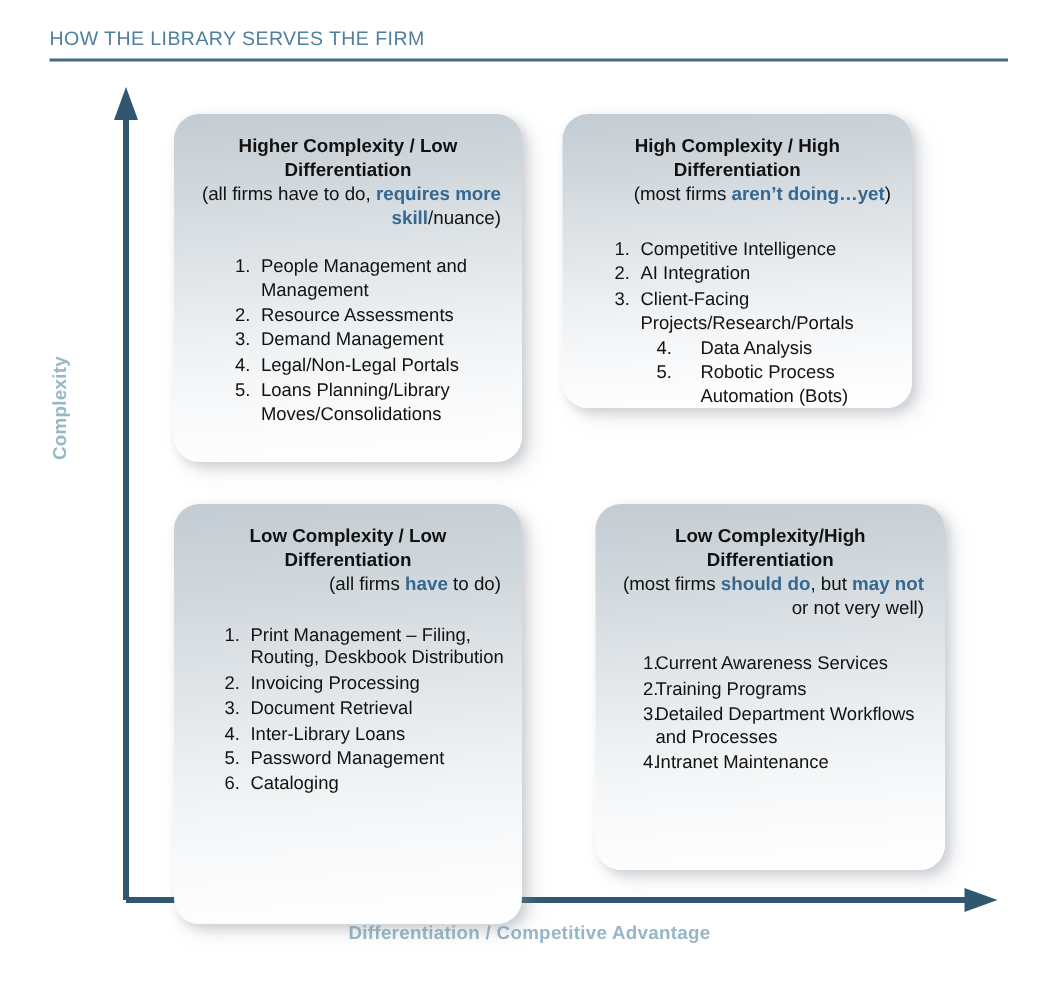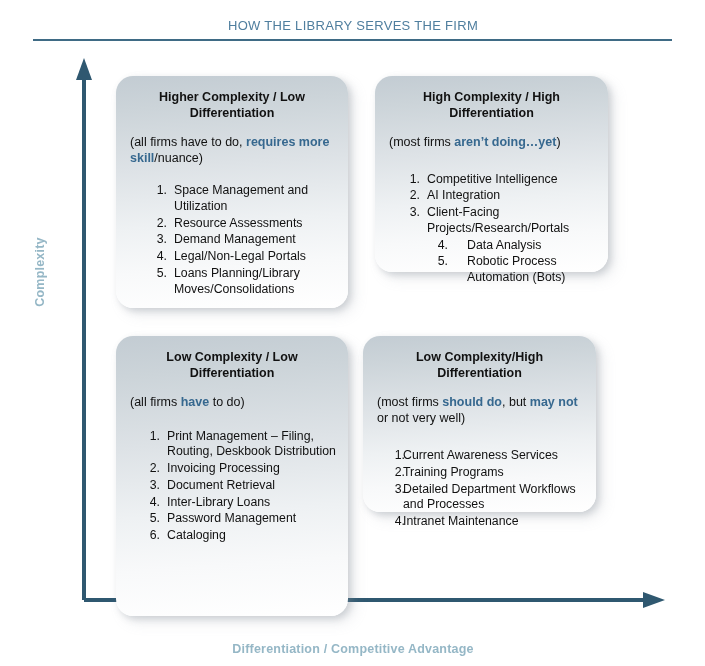--- a/index.html
+++ b/index.html
@@ -23,21 +23,20 @@
     left: 33px;
     top: 18px;
     width: 640px;
   }
   #header-title {
     font-size: 13px;
     letter-spacing: 0.3px;
     color: #4f7e9e;
     font-weight: 400;
     white-space: nowrap;
-    text-align: center;
   }
   #header-rule {
     margin-top: 6px;
     width: 639px;
     height: 2px;
     background: #3f6b85;
   }
 
   
   #axis-layer {
@@ -59,21 +58,21 @@
     transform: rotate(-90deg);
     transform-origin: 30px 30px;
     font-size: 12.5px;
     font-weight: bold;
     color: #95b7c6;
     letter-spacing: 0.2px;
   }
   #x-axis-title {
     position: absolute;
     left: 83px;
-    top: 642px;
+    top: 615px;
     width: 540px;
     text-align: center;
     font-size: 12.5px;
     font-weight: bold;
     color: #95b7c6;
     letter-spacing: 0.2px;
   }
 
   
   .card {
@@ -87,38 +86,38 @@
                 #f8f9fa 80%,
                 #ffffff 100%);
     box-shadow: 3px 3px 7px rgba(120,130,140,0.30),
                 7px 7px 14px rgba(150,158,166,0.16);
     box-sizing: border-box;
     padding: 14px 10px 28px 10px;
   }
   #card-tl { left: 116px; top: 76px;  width: 232px; height: 232px; }
   #card-tr { left: 375px; top: 76px;  width: 233px; height: 196px; }
   #card-bl { left: 116px; top: 336px; width: 232px; height: 280px; }
-  #card-br { left: 363px; top: 336px; width: 233px; height: 176px; }
+  #card-br { left: 397px; top: 336px; width: 233px; height: 244px; }
 
   .card-heading {
     text-align: center;
     font-size: 12.5px;
     font-weight: bold;
     line-height: 15.5px;
     color: #111111;
     padding: 0 8px;
   }
   .card-subheading {
-    text-align: left;
+    text-align: right;
     font-size: 12.5px;
     font-weight: normal;
     line-height: 15.5px;
     color: #111111;
     padding: 0 4px;
-    margin-top: 14px;
+    margin-top: 1px;
   }
   .hl {
     color: #36688f;
     font-weight: bold;
   }
 
   
   .card-list {
     margin: 0;
     padding: 0;
@@ -173,21 +172,21 @@
 
 <div id="y-axis-title">Complexity</div>
 <div id="x-axis-title">Differentiation / Competitive Advantage</div>
 
 <div class="card" id="card-tl">
   <div class="card-heading">Higher Complexity / Low Differentiation</div>
   <div class="card-subheading"><span>(all firms have to do, </span><span class="hl">requires more skill</span><span>/nuance)</span></div>
   <ol class="card-list" id="list-tl">
       <li>
         <span class="li-num">1.</span>
-        <span class="li-text">Space Management and Utilization</span>
+        <span class="li-text">People Management and Management</span>
       </li>
       <li>
         <span class="li-num">2.</span>
         <span class="li-text">Resource Assessments</span>
       </li>
       <li>
         <span class="li-num">3.</span>
         <span class="li-text">Demand Management</span>
       </li>
       <li>

